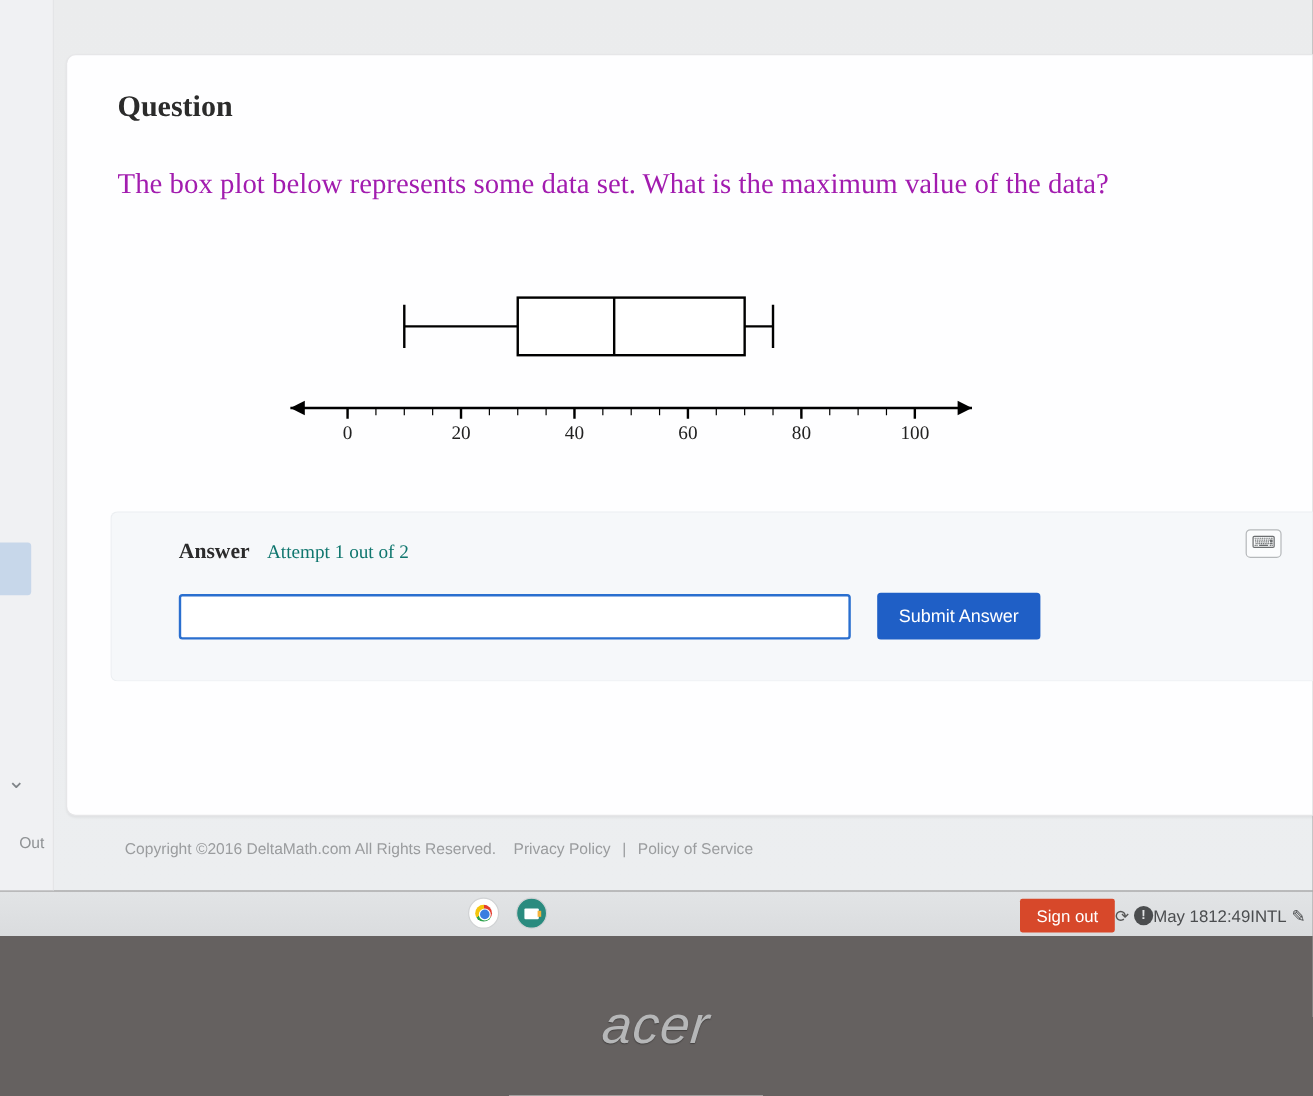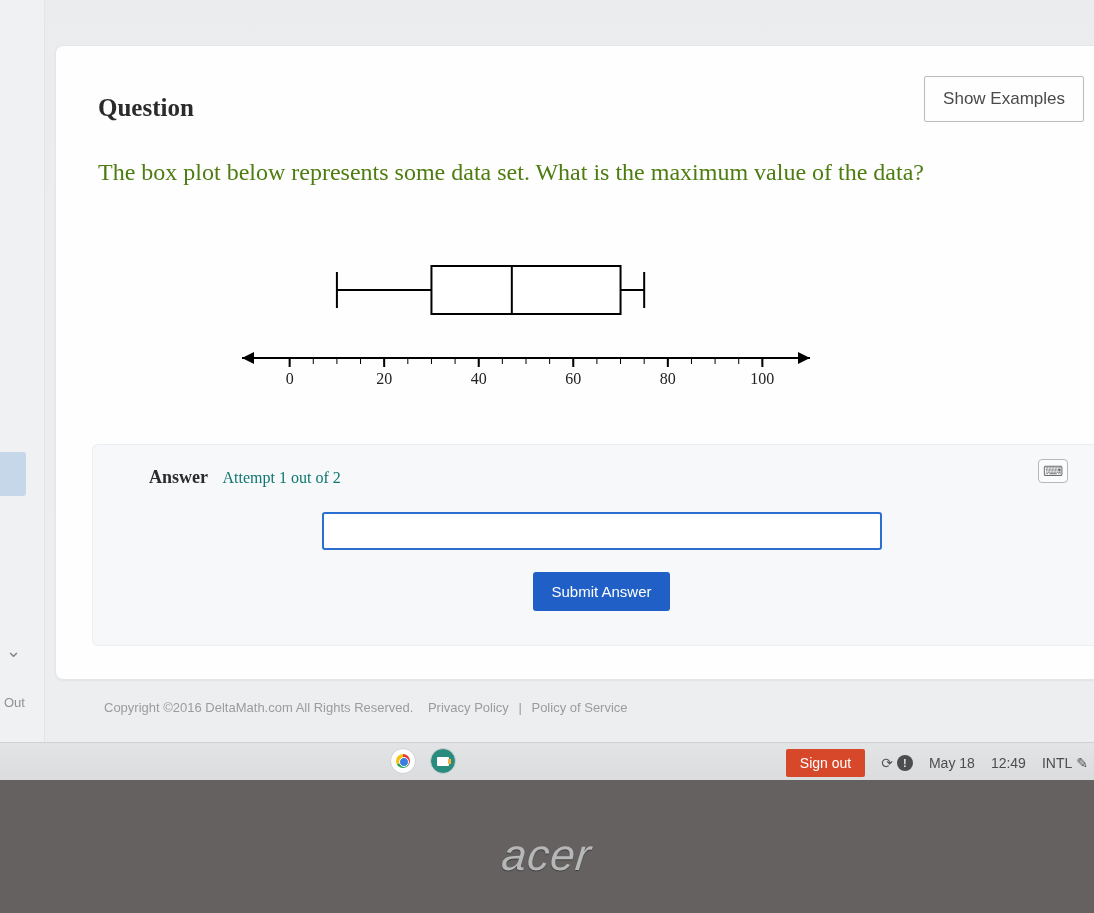--- a/index.html
+++ b/index.html
@@ -29,42 +29,42 @@
     border-radius: 0 3px 3px 0;
   }
   .left-rail .chev {
     position: absolute;
     left: 6px; top: 640px;
     color: #7f8488;
     font-size: 18px;
   }
   .out-label {
     position: absolute;
-    left: 0; top: 695px;
+    left: 12px; top: 695px;
     width: 45px;
     text-align: left;
     padding-left: 4px;
     font-family: Arial, sans-serif;
     font-size: 13px;
     color: #8f9294;
   }
   .panel {
     position: absolute;
     left: 55px; top: 45px; right: 0; height: 635px;
     background: #fefeff;
     border: 1px solid #e6e6e8;
     border-right: none;
     border-radius: 8px 0 0 8px;
     box-shadow: 0 1px 2px rgba(0,0,0,0.05);
     padding: 30px 0 20px 42px;
   }
   .q-row {
     display: flex;
     justify-content: space-between;
-    align-items: flex-end;
+    align-items: center;
     padding-right: 0;
   }
   .q-title {
     font-size: 25px;
     font-weight: 600;
     color: #2b2b2b;
     font-family: Georgia, serif;
   }
   .show-ex {
     margin-right: 10px;
@@ -73,21 +73,21 @@
     color: #4a4a4a;
     font-family: Arial, sans-serif;
     font-size: 17px;
     padding: 12px 18px;
     border-radius: 2px;
     cursor: pointer;
   }
   .q-text {
     margin-top: 34px;
     font-size: 24px;
-    color: #4d7c0f;
+    color: #a21caf;
     font-family: Georgia, serif;
     line-height: 1.35;
     padding-right: 56px;
   }
   .chart-wrap {
     margin-top: 42px;
     display: flex;
     justify-content: center;
     padding-right: 140px;
   }
@@ -112,21 +112,20 @@
     color: #0f766e;
     margin-left: 10px;
     font-size: 16px;
     margin-top: 31px;
   }
   .input-row {
     margin-top: 24px;
     display: flex;
     align-items: center;
     gap: 22px;
-    flex-direction: column;
   }
   .ans-input {
     width: 560px;
     height: 38px;
     border: 2px solid #2a6fcf;
     border-radius: 3px;
     background: #fff;
     font-size: 16px;
     padding: 0 10px;
     outline: none;
@@ -195,21 +194,21 @@
   }
   .slides-icon span {
     width:12px; height:9px; background:#fff; border-radius:1px; position:relative;
   }
   .slides-icon span::after {
     content:""; position:absolute; right:-2px; top:2px; width:3px; height:5px;
     background:#f5b23a;
   }
   .shelf-right {
     position: absolute; right: 6px; top: 6px;
-    display: flex; align-items: center; gap: 16px;
+    display: flex; align-items: center; 
     font-family: Arial, sans-serif;
     color: #4b4d4f;
     font-size: 14px;
   }
   .signout-btn {
     background: #d7482a;
     color: #fff;
     border: none;
     padding: 6px 14px;
     font-size: 14px;
@@ -243,21 +242,20 @@
 
   <div class="left-rail">
     <div class="blue-chip"></div>
     <div class="chev">⌄</div>
   </div>
   <div class="out-label">Out</div>
 
   <div class="panel">
     <div class="q-row">
       <div class="q-title">Question</div>
-      <button class="show-ex">Show Examples</button>
     </div>
 
     <div class="q-text">The box plot below represents some data set. What is the maximum value of the data?</div>
 
     <div class="chart-wrap">
       <svg class="boxplot" width="600" height="170" viewBox="0 0 600 170">
           <line x1="16" y1="128" x2="584" y2="128" stroke="#000" stroke-width="2"></line>
           <polygon points="16,128 28,122 28,134" fill="#000"></polygon>
           <polygon points="584,128 572,122 572,134" fill="#000"></polygon>
           <line x1="63.63636363636364" y1="128" x2="63.63636363636364" y2="134" stroke="#000" stroke-width="1"></line>

